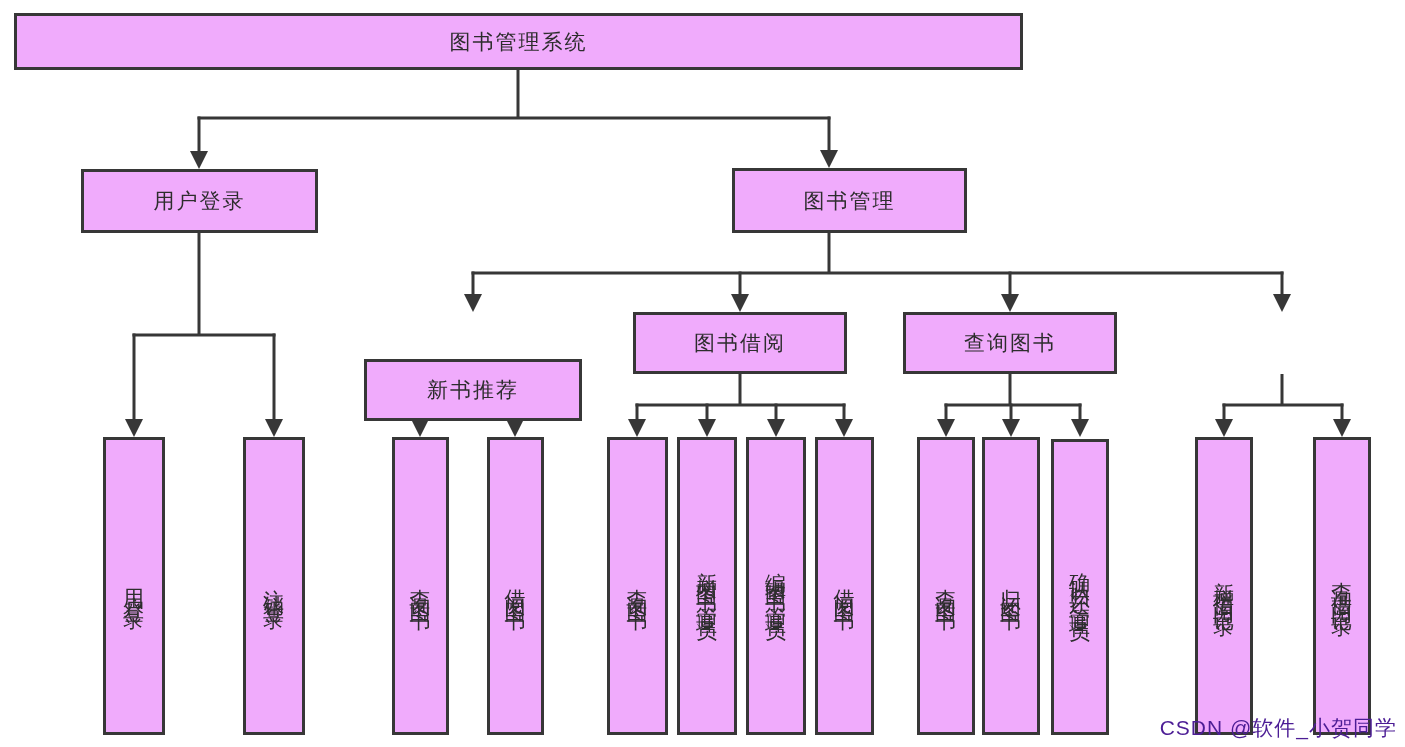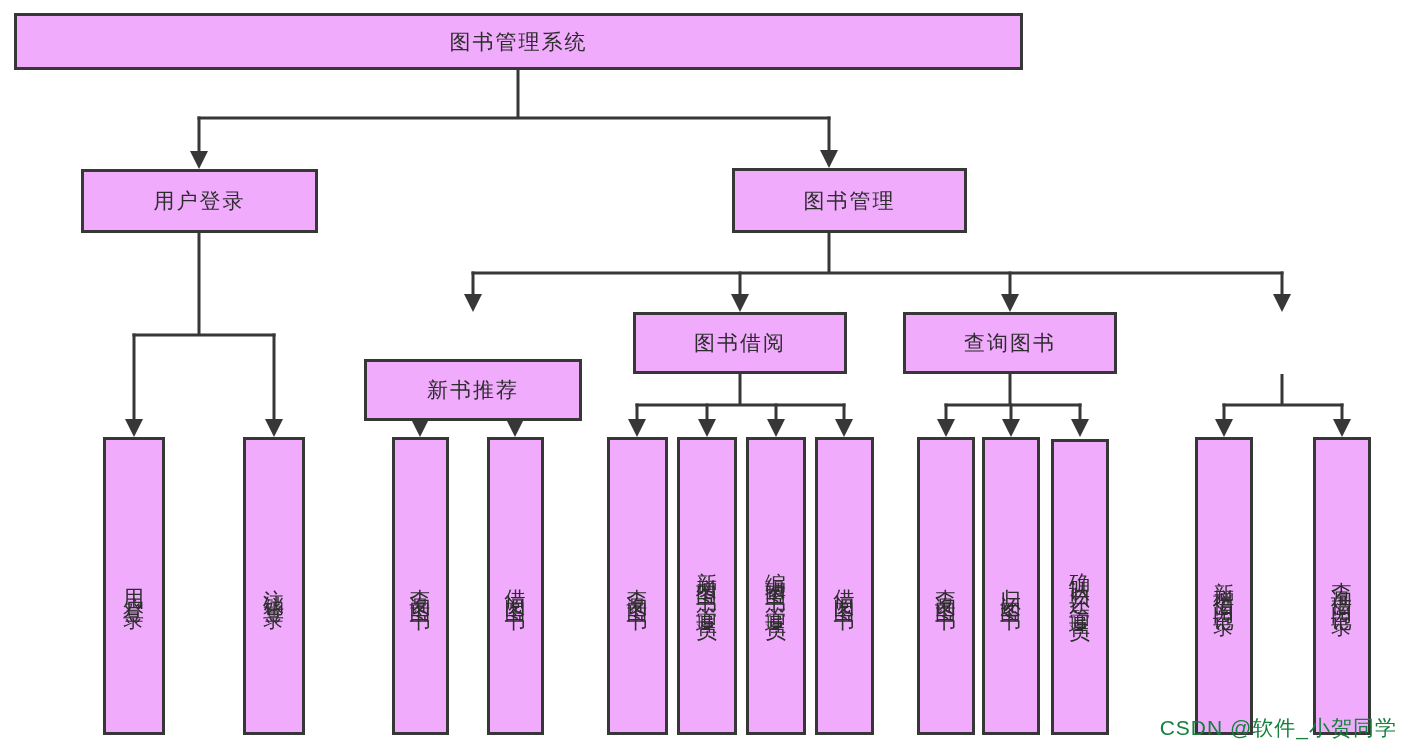--- a/index.html
+++ b/index.html
@@ -39,21 +39,21 @@
     letter-spacing: 7px;
     line-height: 1;
     white-space: nowrap;
     color: #2d2d2d;
   }
   .watermark {
     position: absolute;
     right: 8px;
     bottom: 5px;
     font-size: 21px;
-    color: #15803d;
+    color: #4c1d95;
     letter-spacing: 1px;
     white-space: nowrap;
     z-index: 5;
   }
 </style>
 </head>
 <body>
 
 <div id="stage">
 

